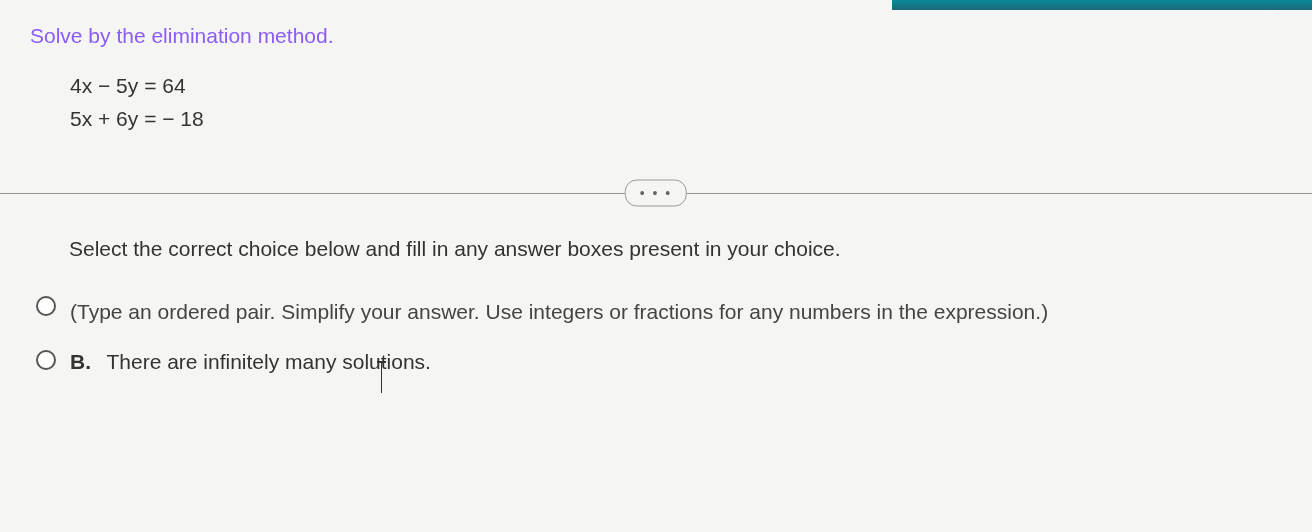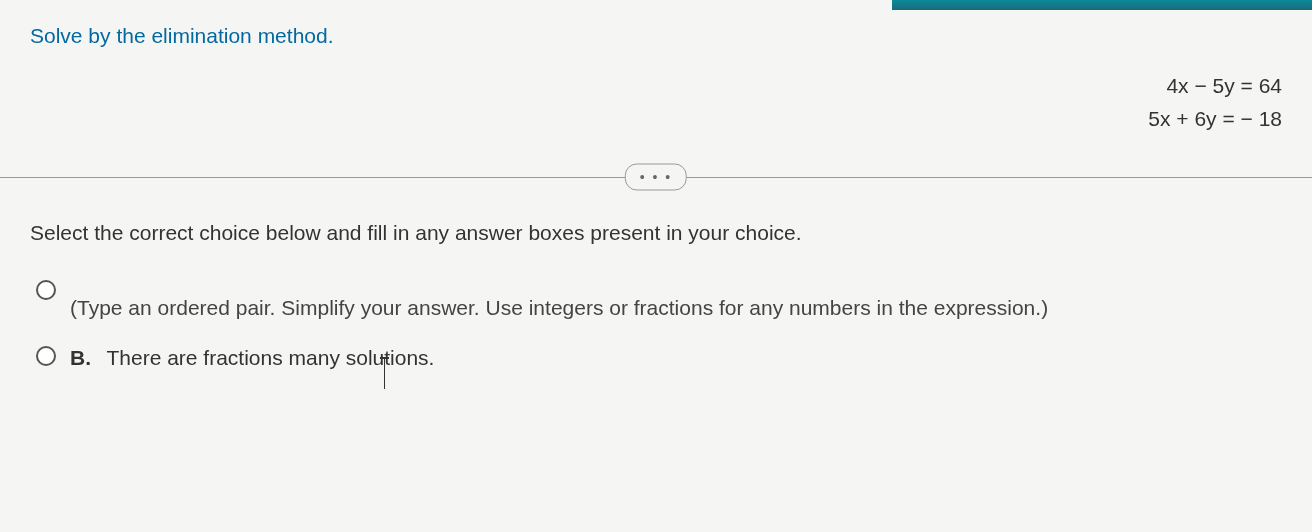--- a/index.html
+++ b/index.html
@@ -20,28 +20,27 @@
     .top-border {
       position: absolute;
       top: 0;
       right: 0;
       width: 420px;
       height: 10px;
       background: linear-gradient(to bottom, #0a8a9a, #1a6a7a);
     }
     .instruction {
       margin-bottom: 18px;
-      color: #0369a1;
+      color: #8b5cf6;
     }
     .equations {
       margin-left: 40px;
-      margin-bottom: 30px;
+      margin-bottom: 46px;
       font-size: 21px;
       color: #333;
-      text-align: right;
     }
     .equations div {
       margin-bottom: 2px;
     }
     .divider-row {
       position: relative;
       height: 24px;
       margin: 30px 0 28px 0;
     }
     .divider-line {
@@ -60,20 +59,21 @@
       border: 1px solid #999;
       border-radius: 12px;
       padding: 2px 14px;
       letter-spacing: 2px;
       font-size: 14px;
       color: #666;
     }
     .prompt {
       margin-bottom: 28px;
       color: #333;
+      margin-left: 39px;
     }
     .choices {
       margin-left: 6px;
     }
     .choice {
       display: flex;
       align-items: flex-start;
       margin-bottom: 18px;
     }
     .radio {
@@ -98,21 +98,21 @@
       display: inline-block;
       width: 28px;
       height: 26px;
       background: #d9e4ec;
       border: 1px solid #a8b8c4;
       vertical-align: middle;
       margin: 0 2px;
     }
     .hint {
       color: #444;
-      margin-top: 16px;
+      margin-top: 4px;
     }
     .cursor {
       display: inline-block;
       position: relative;
     }
     .cursor::before {
       content: "";
       position: absolute;
       left: 0;
       top: -6px;
@@ -155,18 +155,18 @@
     <div class="radio"></div>
     <div class="choice-body">
       <div class="hint">(Type an ordered pair. Simplify your answer. Use integers or fractions for any numbers in the expression.)</div>
     </div>
   </div>
 
   <div class="choice">
     <div class="radio"></div>
     <div class="choice-body">
       <span class="choice-label">B.</span>
-      <span>There are fractions many solu</span><span class="cursor"></span><span>tions.</span>
+      <span>There are infinitely many solu</span><span class="cursor"></span><span>tions.</span>
     </div>
   </div>
 
 
 </div>
 
 </body></html>

